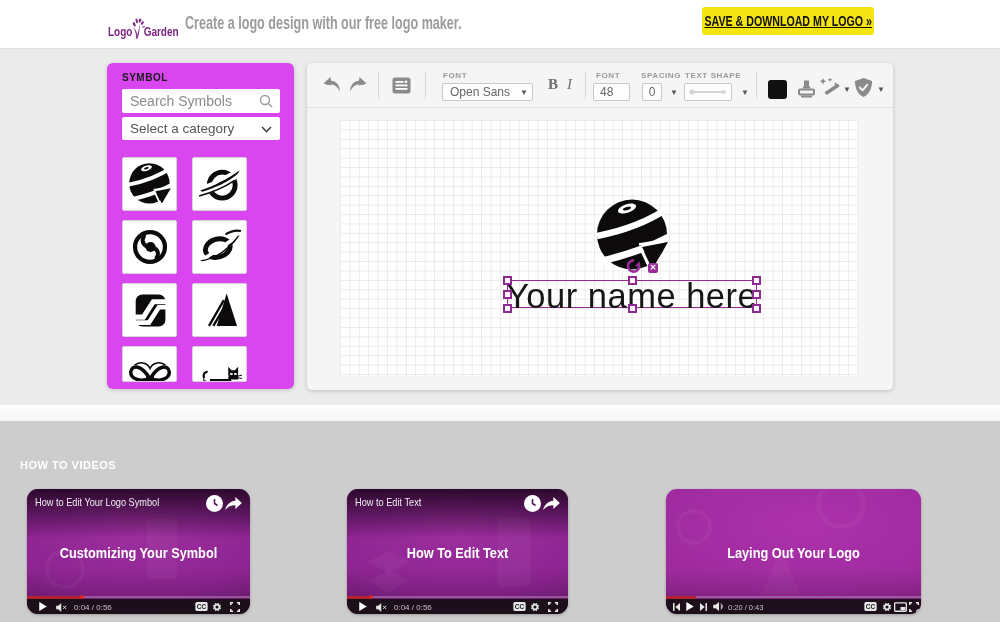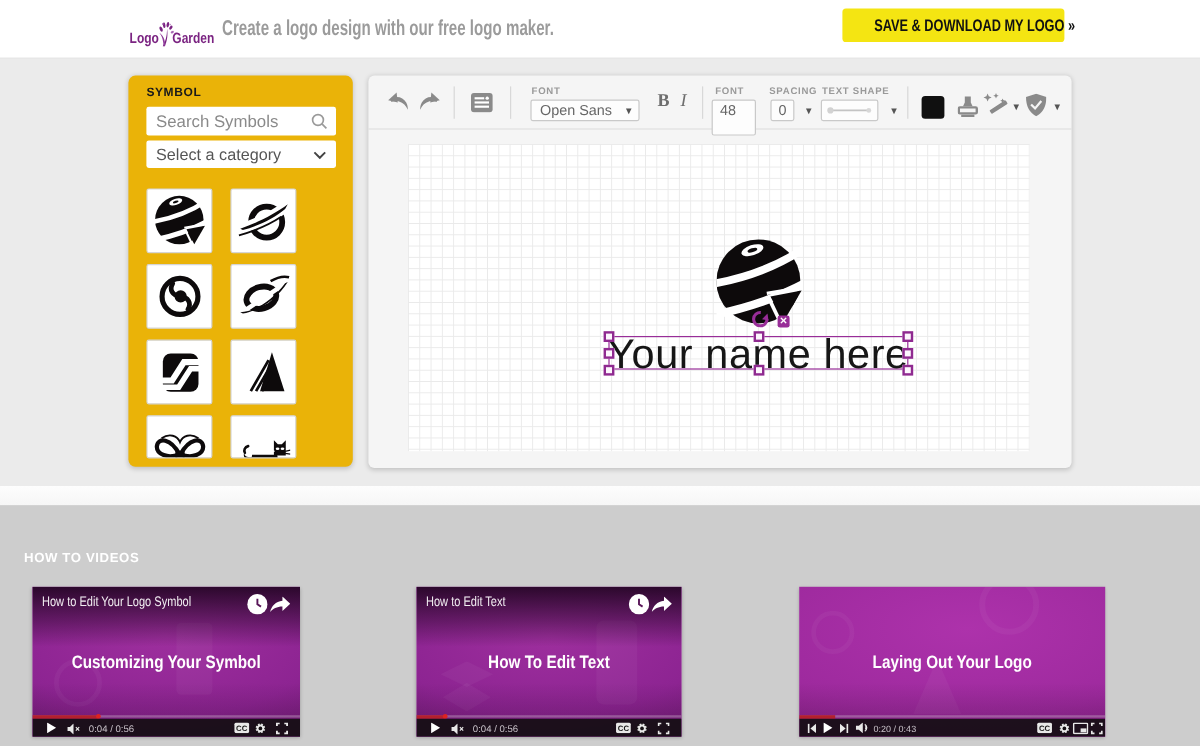--- a/index.html
+++ b/index.html
@@ -6,28 +6,28 @@
 html,body { width:1000px; height:622px; overflow:hidden; }
 body { font-family:"Liberation Sans", sans-serif; background:#ebebeb; position:relative; }
 #page { position:absolute; left:0; top:0; width:1000px; height:622px; }
 
 
 #hdr { position:absolute; left:0; top:0; width:1000px; height:49px; background:#fff; border-bottom:1px solid #e2e2e2; }
 #lg { position:absolute; left:108px; top:18px; font-size:12.5px; font-weight:bold; color:#7b2482; transform:scaleX(0.80); transform-origin:left top; white-space:nowrap; }
 #lg svg { vertical-align:-3px; margin:0 -1px; }
 #tag { position:absolute; left:185px; top:13px; font-size:18px; font-weight:bold; color:#9b9b9b; transform:scaleX(0.70); transform-origin:left top; white-space:nowrap; }
 .btn1 { position:absolute; left:512px; top:8px; width:147px; height:27px; border:2px solid #8e2190; border-radius:3px; background:#fff; color:#8e2190; font-weight:bold; font-size:13px; white-space:nowrap; display:flex; align-items:center; justify-content:center; }
-.btn2 { position:absolute; left:702px; top:7px; width:185px; height:28px; background:#f4e512; border-radius:3px; color:#111; font-weight:bold; font-size:14px; white-space:nowrap; display:flex; align-items:center; justify-content:flex-start; }
+.btn2 { position:absolute; left:702px; top:7px; width:172px; height:28px; background:#f4e512; border-radius:3px; color:#111; font-weight:bold; font-size:14px; white-space:nowrap; display:flex; align-items:center; justify-content:center;text-decoration:underline; }
 .btn1 span { display:inline-block; transform:scaleX(0.80); } .btn2 span { display:inline-block; transform:scaleX(0.76); }
 
 
 #main { position:absolute; left:0; top:50px; width:1000px; height:355px; background:#ebebeb; }
 
 
-#panel { position:absolute; left:107px; top:13px; width:187px; height:326px; background:#eab308; border-radius:6px; box-shadow:0 1px 4px rgba(0,0,0,0.18); overflow:hidden; }
+#panel { position:absolute; left:107px; top:13px; width:187px; height:326px; background:#d946ef; border-radius:6px; box-shadow:0 1px 4px rgba(0,0,0,0.18); overflow:hidden; }
 #panel .plabel { position:absolute; left:15px; top:9px; font-size:10px; font-weight:bold; color:#1a1a1a; letter-spacing:0.5px; }
 #search { position:absolute; left:15px; top:26px; width:158px; height:24px; background:#fff; border-radius:2px; font-size:14px; color:#8a8a8a; line-height:24px; padding-left:8px; }
 #search svg { position:absolute; right:7px; top:5px; }
 #cat { position:absolute; left:15px; top:54px; width:158px; height:23px; background:#fff; border-radius:2px; font-size:13.5px; color:#555; line-height:23px; padding-left:8px; }
 .tile { position:absolute; width:55px; height:54px; background:#fff; border:1px solid #d5d5d5; border-radius:2px; display:flex; align-items:center; justify-content:center; overflow:hidden; }
 
 
 #card { position:absolute; left:307px; top:13px; width:586px; height:327px; background:#f5f5f5; border-radius:5px; box-shadow:0 1px 4px rgba(0,0,0,0.18); }
 #toolbar { position:absolute; left:0; top:0; width:586px; height:45px; border-bottom:1px solid #e0e0e0; }
 .tsep { position:absolute; top:9px; width:1px; height:27px; background:#d8d8d8; }
@@ -44,21 +44,21 @@
 
 
 #selrect { position:absolute; left:167px; top:160px; width:250px; height:28px; border:1px solid #982d98; }
 #yname { position:absolute; left:166px; top:159px; font-size:34.5px; color:#161616; white-space:nowrap; letter-spacing:0.5px; line-height:1; }
 .hd { position:absolute; width:9px; height:9px; background:#fdf6fd; border:2px solid #8f2a90; }
 
 
 #gapstrip { position:absolute; left:0; top:405px; width:1000px; height:16px; background:linear-gradient(#fdfdfd,#f6f6f6); }
 #bottom { position:absolute; left:0; top:421px; width:1000px; height:201px; background:#cdcdcd; }
 #bottom .sec { position:absolute; left:20px; top:38px; font-size:11px; font-weight:bold; color:#fff; letter-spacing:0.5px; }
-.player { position:absolute; top:68px; height:125px; border-radius:0; overflow:hidden; box-shadow:0 1px 3px rgba(0,0,0,0.25); }
+.player { position:absolute; top:68px; height:125px; border-radius:11px; overflow:hidden; box-shadow:0 1px 3px rgba(0,0,0,0.25); }
 .vbg1 { background:radial-gradient(ellipse 140% 130% at 50% 32%, #9e2f9e 0%, #8d2492 42%, #701b72 72%, #591359 100%); }
 .vbg3 { background:radial-gradient(ellipse 150% 130% at 55% 28%, #ad32ab 0%, #9e2a9e 45%, #8b2089 80%, #801f82 100%); }
 .vtop { position:absolute; left:0; top:0; right:0; height:50px; background:linear-gradient(rgba(26,3,26,0.85) 0%, rgba(26,3,26,0.4) 55%, rgba(26,3,26,0) 100%); }
 .vtitle { position:absolute; left:8px; top:7px; font-size:11.5px; color:#f2eef2; transform:scaleX(0.80); transform-origin:left top; white-space:nowrap; }
 .vcenter { position:absolute; left:0; right:0; text-align:center; color:#fff; font-weight:bold; font-size:15px; transform:scaleX(0.85); }
 .vbar { position:absolute; left:0; bottom:0; right:0; height:15px; background:rgba(19,14,18,0.93); }
 .vprog { position:absolute; left:0; bottom:16px; right:0; height:2.5px; background:rgba(190,160,190,0.45); }
 .vprog .red { position:absolute; left:0; top:0; height:3px; background:#dd2121; }
 .vtime { position:absolute; top:4px; font-size:8px; color:#c9c2c9; }
 .vbar svg { position:absolute; }
@@ -193,21 +193,21 @@
             <circle cx="14" cy="4.8" r="1.4" fill="#fff"></circle>
           </svg>
         <div class="tsep" style="left:118px"></div>
         <div class="tlabel" style="left:136px">FONT</div>
         <div class="tbox" style="left:135px;top:20px;width:91px;height:18px;line-height:16px;padding-left:7px">Open Sans</div>
         <div class="tdown" style="left:213px;top:25px">▼</div>
         <div class="tbi" style="left:241px;top:13px;font-weight:bold">B</div>
         <div class="tbi" style="left:260px;top:13px;font-style:italic">I</div>
         <div class="tsep" style="left:278px"></div>
         <div class="tlabel" style="left:289px">FONT</div>
-        <div class="tbox" style="left:286px;top:20px;width:37px;height:30px;line-height:16px;padding-left:6px">48</div>
+        <div class="tbox" style="left:286px;top:20px;width:37px;height:18px;line-height:16px;padding-left:6px">48</div>
         <div class="tlabel" style="left:334px">SPACING</div>
         <div class="tbox" style="left:335px;top:20px;width:20px;height:18px;line-height:16px;text-align:center">0</div>
         <div class="tdown" style="left:363px;top:25px">▼</div>
         <div class="tlabel" style="left:378px">TEXT SHAPE</div>
         <div class="tbox" style="left:377px;top:20px;width:48px;height:18px"></div>
         <svg width="40" height="8" viewBox="0 0 40 8" style="left:381px;top:25px">
             <line x1="3" y1="4" x2="37" y2="4" stroke="#c4c4c4" stroke-width="1.6"></line>
             <circle cx="4" cy="4" r="2.6" fill="#d2d2d2"></circle>
             <circle cx="36" cy="4" r="2" fill="#d8d8d8"></circle>
           </svg>

